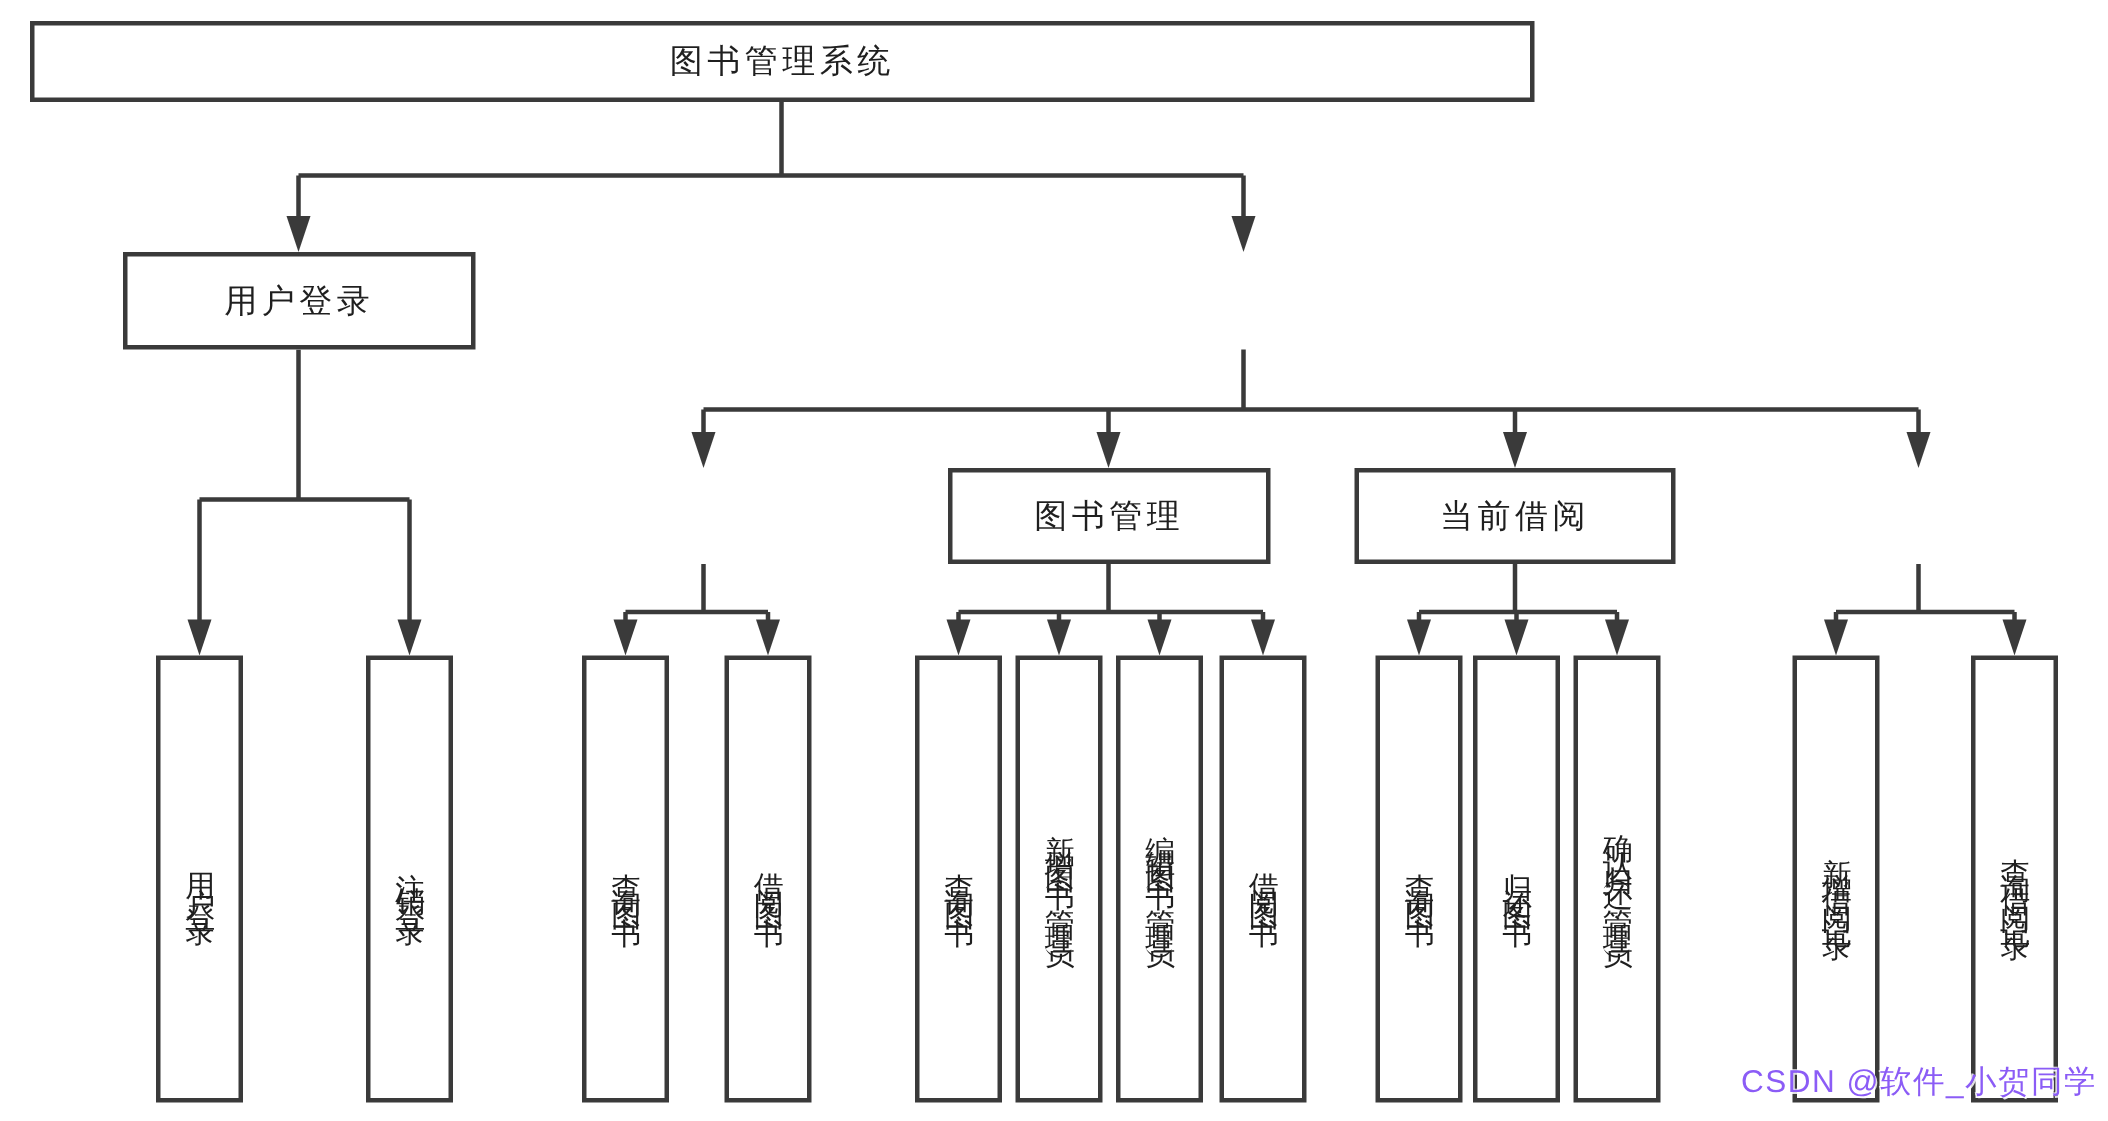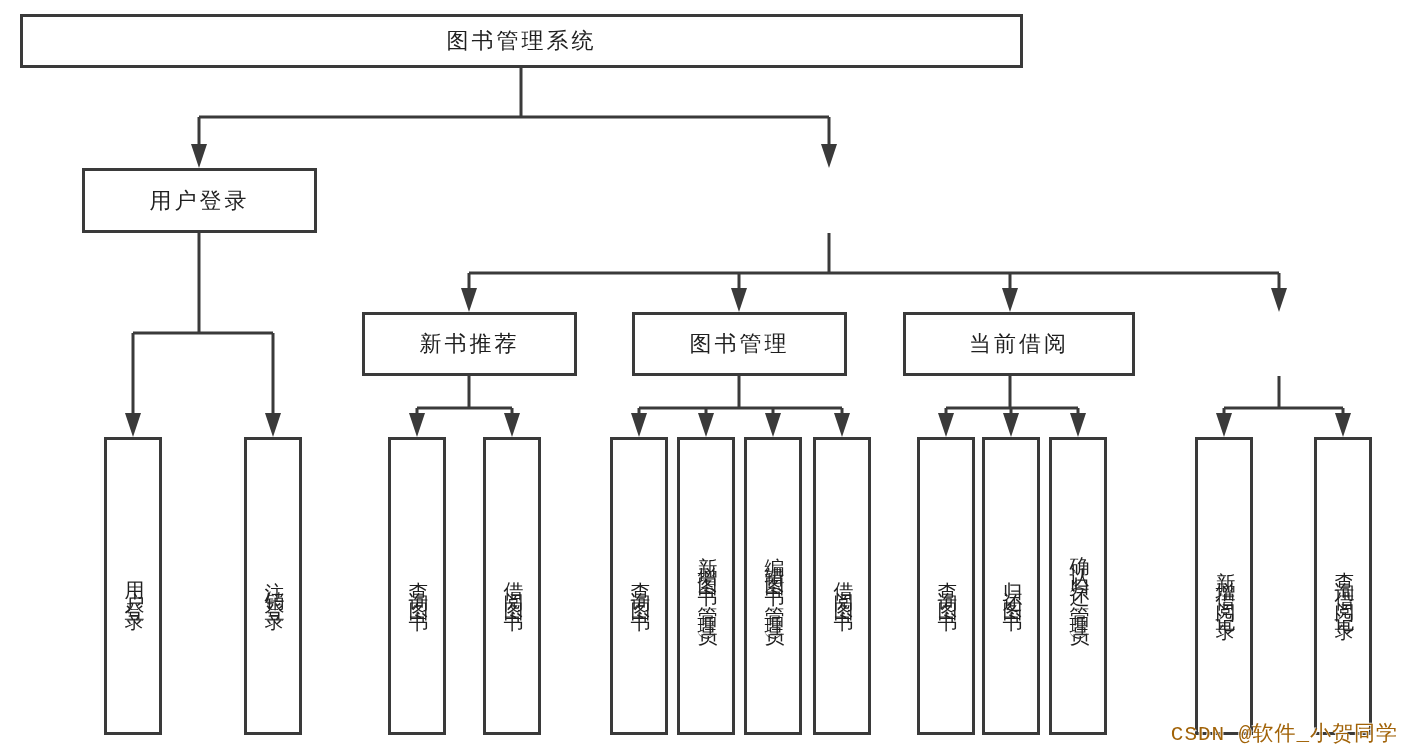--- a/index.html
+++ b/index.html
@@ -1,31 +1,31 @@
 <!DOCTYPE html>
 <html><head>
 <meta charset="utf-8">
 <style>
   html,body{margin:0;padding:0;background:#ffffff;}
   .stage{
     position:relative;width:1405px;height:747px;background:#ffffff;overflow:hidden;
-    font-family:Liberation Mono, monospace;color:#1f1f1f;
+    font-family:Liberation Sans, sans-serif;color:#1f1f1f;
   }
   .stage svg.connectors{position:absolute;left:0;top:0;width:1405px;height:747px;}
   .box{
     position:absolute;box-sizing:border-box;border:3px solid #3a3a3a;background:#ffffff;
     display:flex;align-items:center;justify-content:center;
   }
   .h-label{font-size:22px;letter-spacing:3px;white-space:nowrap;}
   .v-box span{
     writing-mode:vertical-rl;line-height:1;font-size:20px;letter-spacing:10px;white-space:nowrap;
   }
   .watermark{
-    position:absolute;right:7px;bottom:0;font-size:21px;letter-spacing:1px;
-    color:#a16207;text-shadow:1px 1px 0 rgba(255,255,255,.85),-1px -1px 0 rgba(255,255,255,.85);
+    position:absolute;right:7px;bottom:12px;font-size:21px;letter-spacing:1px;
+    color:#8b5cf6;text-shadow:1px 1px 0 rgba(255,255,255,.85),-1px -1px 0 rgba(255,255,255,.85);
   }
 </style>
 </head>
 <body>
 
 <div class="stage">
 
   <svg class="connectors" viewBox="0 0 1405 747" fill="none">
 
     <g>
@@ -77,27 +77,24 @@
   </svg>
 
   <div class="box" style="left:20px;top:14px;width:1003px;height:54px">
     <span class="h-label">图书管理系统</span>
   </div>
 
   <div class="box" style="left:82px;top:168px;width:235px;height:65px">
     <span class="h-label">用户登录</span>
   </div>
 
-  <div class="box" style="left:362px;top:312px;width:215px;height:64px">
-    <span class="h-label">新书推荐</span>
-  </div>
   <div class="box" style="left:632px;top:312px;width:215px;height:64px">
     <span class="h-label">图书管理</span>
   </div>
-  <div class="box" style="left:903px;top:312px;width:232px;height:64px">
+  <div class="box" style="left:903px;top:312px;width:214px;height:64px">
     <span class="h-label">当前借阅</span>
   </div>
 
   <div class="box v-box" style="left:104px;top:437px;width:58px;height:298px">
     <span>用户登录</span>
   </div>
   <div class="box v-box" style="left:244px;top:437px;width:58px;height:298px">
     <span>注销登录</span>
   </div>
 

